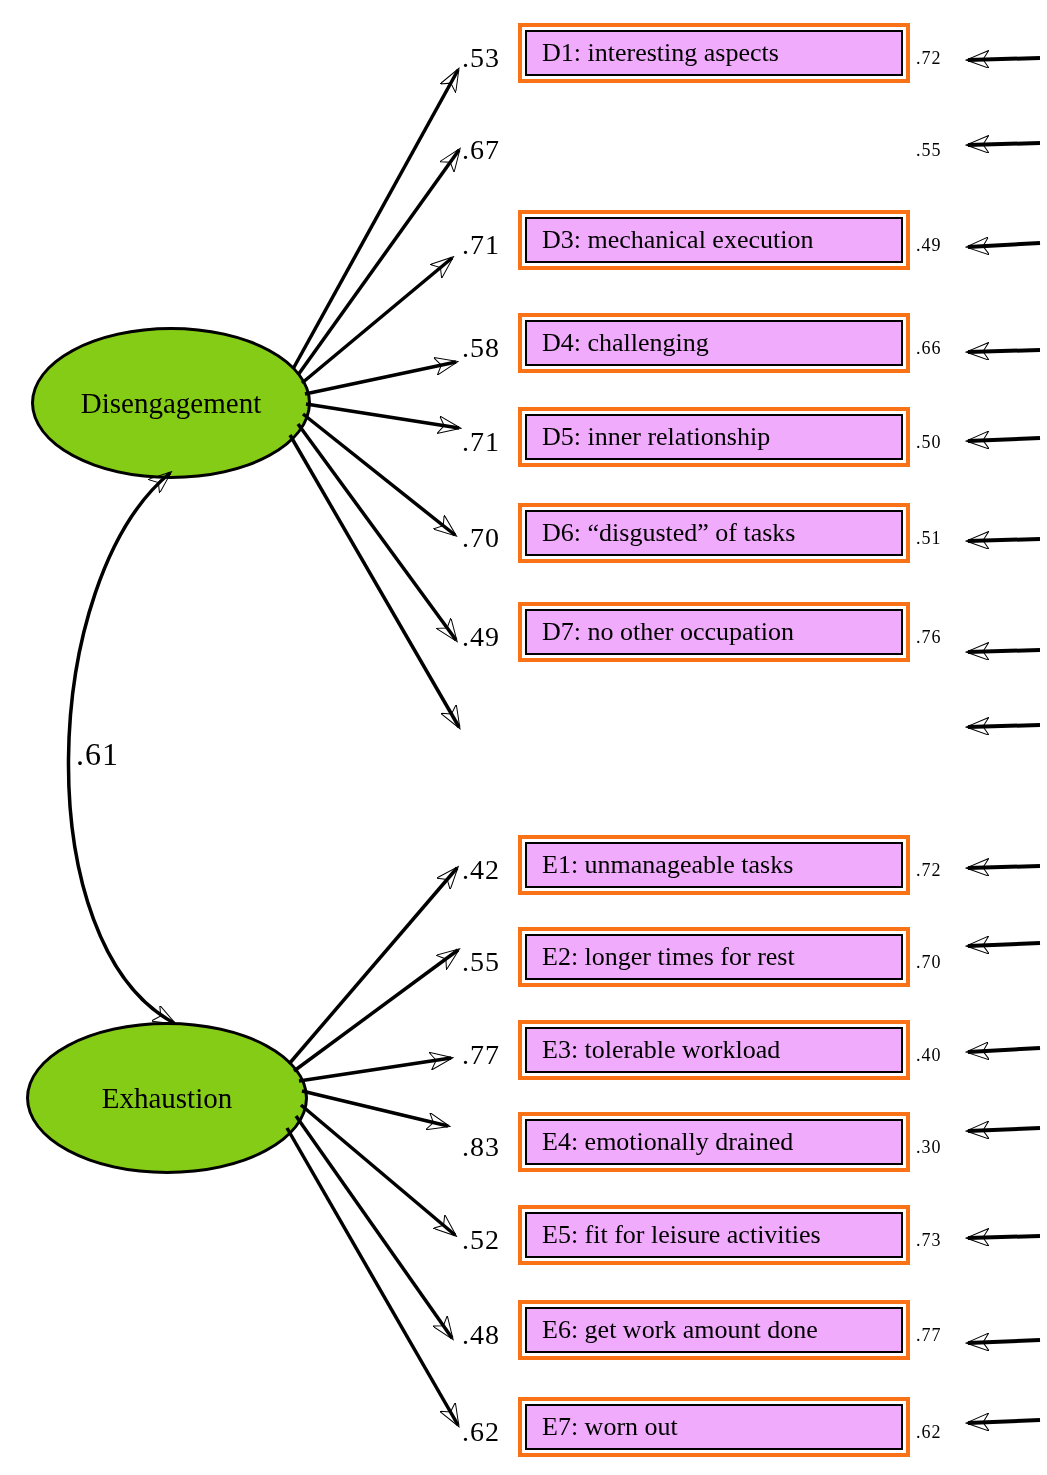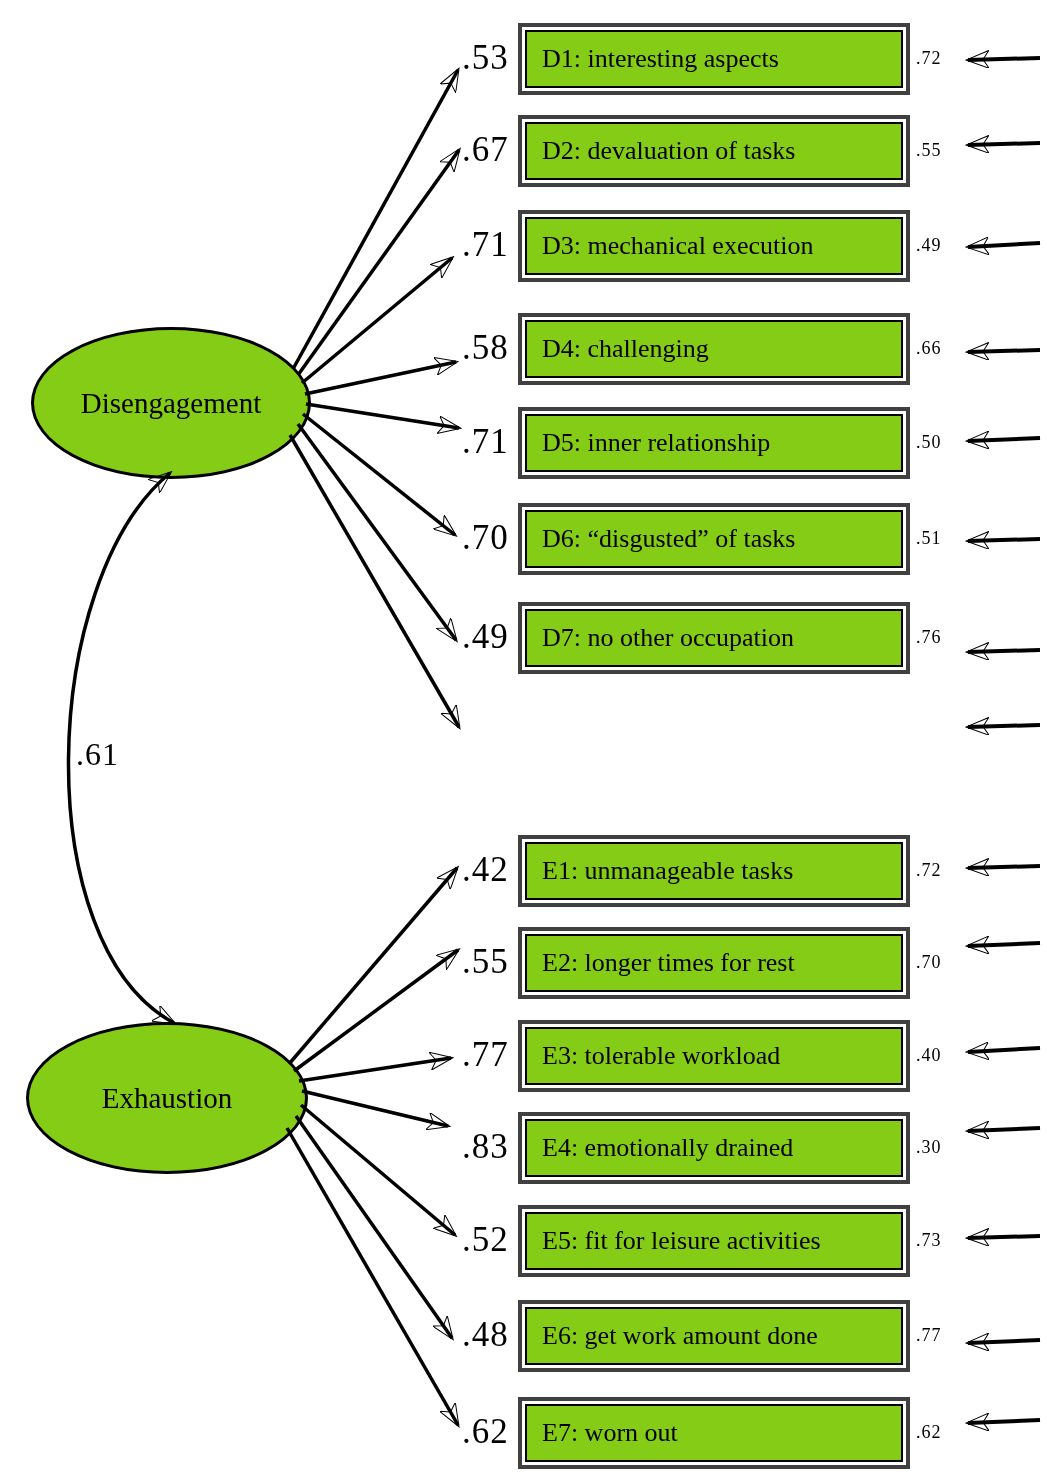--- a/index.html
+++ b/index.html
@@ -4,25 +4,25 @@
 <style>
   html,body{margin:0;padding:0;background:#fff;}
   #canvas{
     position:relative;width:1047px;height:1475px;background:#fff;overflow:hidden;
     font-family:"Liberation Serif", serif;color:#000;
   }
   
   .row{position:absolute;left:0;width:100%;height:70px;}
   .load{
     position:absolute;left:462px;top:50%;transform:translateY(-50%);
-    width:48px;font-size:35px;letter-spacing:1px;
+    width:48px;font-size:28px;letter-spacing:1px;
   }
   .box{
-    position:absolute;left:518px;top:0;width:392px;height:72px;box-sizing:border-box;
-    border:4px solid #404040;background:#84cc16;
+    position:absolute;left:518px;top:0;width:392px;height:60px;box-sizing:border-box;
+    border:4px solid #f97316;background:#f0abfc;
     box-shadow:inset 0 0 0 3px #fff, inset 0 0 0 5px #000;
     display:flex;align-items:center;z-index:2;
   }
   .boxlabel{padding-left:20px;font-size:26px;white-space:nowrap;}
   .err{
     position:absolute;left:916px;top:50%;transform:translateY(-50%);
     font-size:18px;letter-spacing:1px;
   }
   
   .ellipse{
@@ -99,23 +99,20 @@
 
   <div class="row" style="top:23px">
     <span class="load">.53</span>
     <div class="box">
         <span class="boxlabel">D1: interesting aspects</span>
       </div>
     <span class="err">.72</span>
   </div>
   <div class="row" style="top:115px">
     <span class="load">.67</span>
-    <div class="box">
-        <span class="boxlabel">D2: devaluation of tasks</span>
-      </div>
     <span class="err">.55</span>
   </div>
   <div class="row" style="top:210px">
     <span class="load">.71</span>
     <div class="box">
         <span class="boxlabel">D3: mechanical execution</span>
       </div>
     <span class="err">.49</span>
   </div>
   <div class="row" style="top:313px">

